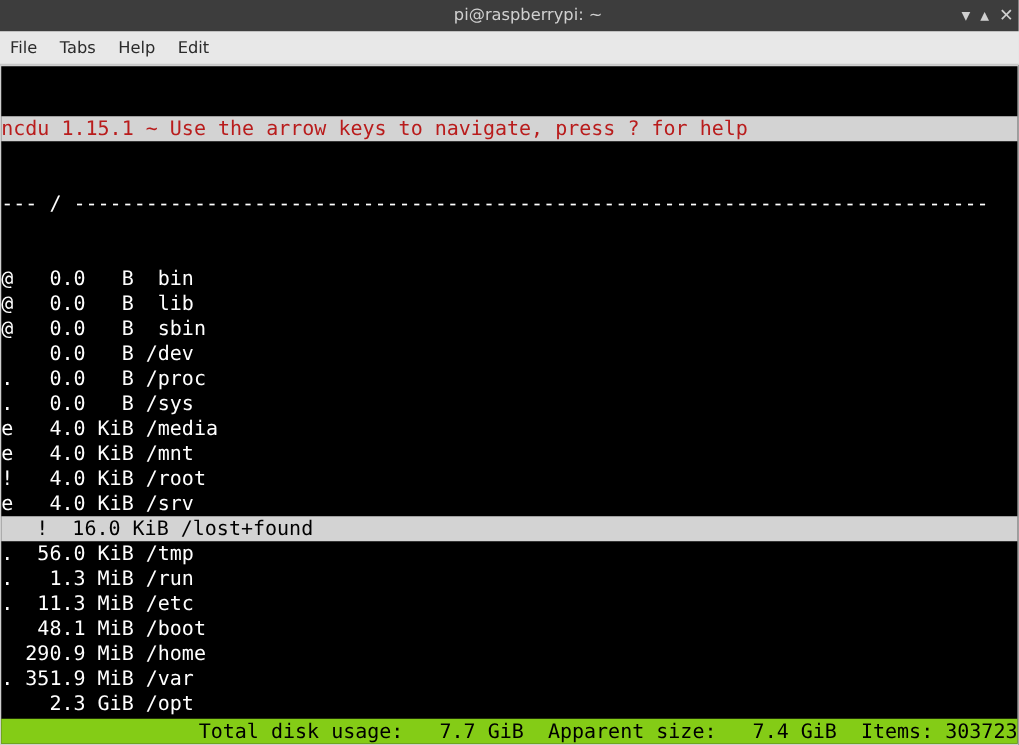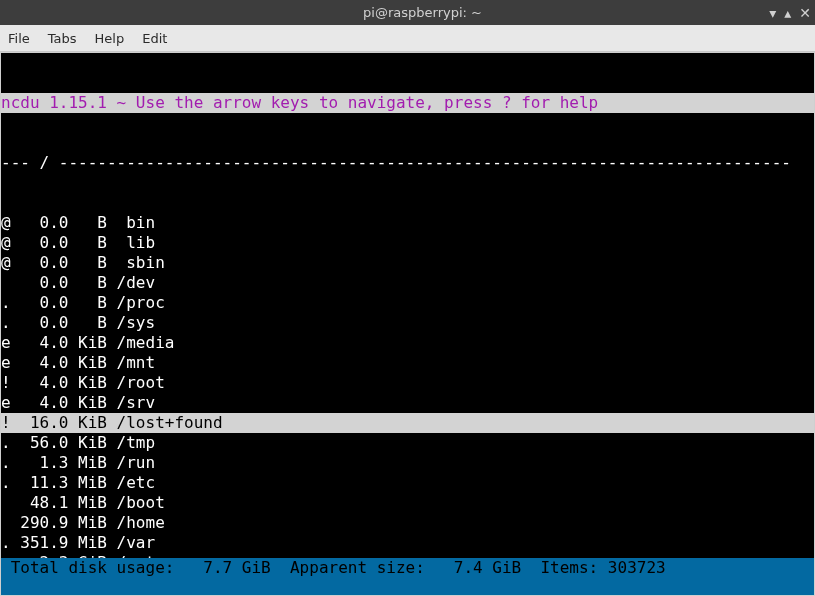--- a/index.html
+++ b/index.html
@@ -63,37 +63,39 @@
     color: #ffffff;
     font-size: 16px;
     line-height: 20px;
     height: calc(596px - 25px - 27px);
     position: relative;
     white-space: pre;
     border: 1px solid #cfcfcf;
   }
   .term-head {
     background: #d3d3d3;
-    color: #a21caf;
+    color: #b91c1c;
   }
   .term-row {
     height: 20px;
   }
   .term-row.selected {
     background: #d3d3d3;
     color: #000000;
+    padding-left: 28px;
   }
   .term-foot {
     position: absolute;
     bottom: 0;
     left: 0;
     right: 0;
-    background: #0369a1;
+    background: #84cc16;
     color: #000000;
-    height: 37px;
+    height: 20px;
+    text-align: right;
   }
 </style>
 </head>
 <body>
 
 <div class="window">
 
   <div class="titlebar">
     <span class="title">pi@raspberrypi: ~</span>
     <div class="controls">

